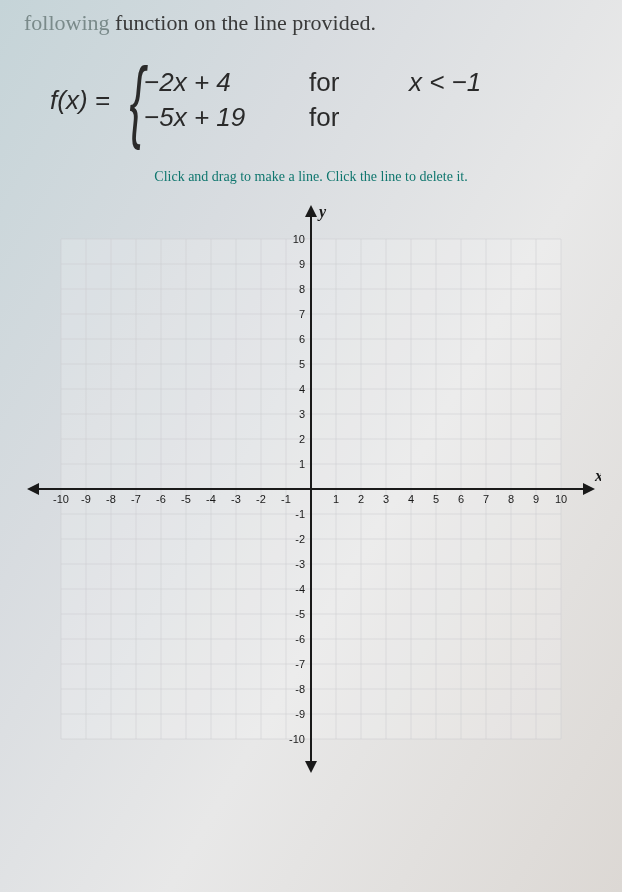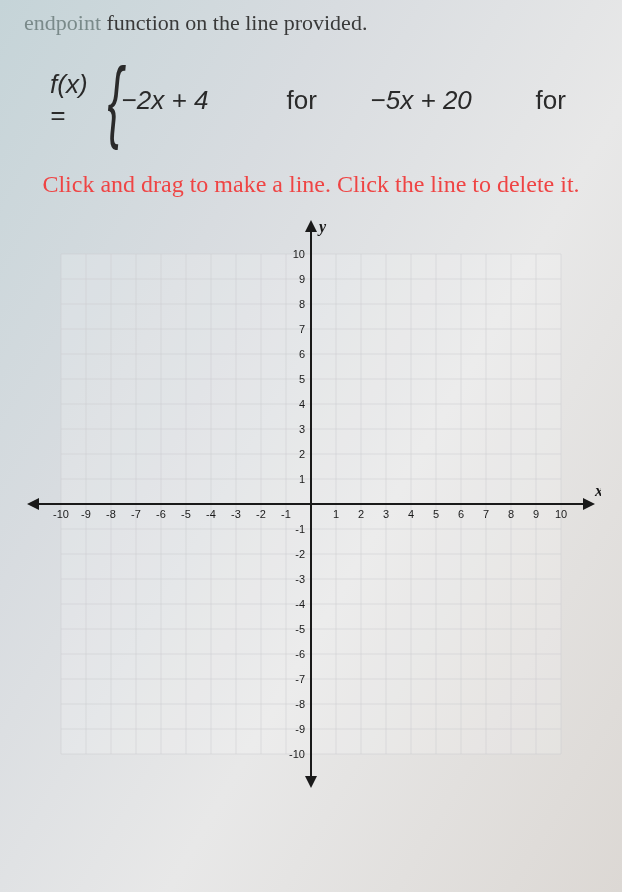--- a/index.html
+++ b/index.html
@@ -29,29 +29,29 @@
       font-family: Liberation Sans, sans-serif;
     }
     .fx { margin-right: 10px; }
     .brace {
       font-size: 90px;
       font-weight: 200;
       line-height: 0.8;
       transform: scaleX(0.5);
       margin: 0 -8px 0 2px;
     }
-    .cases { display: flex; gap: 4px; }
+    .cases { display: flex; flex-direction: column; gap: 4px; }
     .case-row { display: flex; align-items: center; }
     .expr { width: 165px; }
     .for-word { font-style: normal; width: 80px; }
     .cond { width: 110px; margin-left: 20px; }
     .instructions {
       text-align: center;
-      font-size: 24px;
-      color: #ef4444;
+      font-size: 14px;
+      color: #0f766e;
       margin: 18px 20px 12px;
       line-height: 1.5;
     }
     .graph-container {
       position: relative;
       width: 580px;
       height: 580px;
       margin: 6px auto 0;
     }
     svg { display: block; }
@@ -68,33 +68,34 @@
       font-style: italic;
       font-weight: bold;
       font-size: 16px;
       fill: #1a1a1a;
     }
   </style>
 </head>
 <body>
 
 <div class="header-text">
-  <span class="faded-word">endpoint</span><span> function on the line provided.</span>
+  <span class="faded-word">following</span><span> function on the line provided.</span>
 </div>
 
 <div class="equation">
   <span class="fx">f(x) = </span>
   <span class="brace">{</span>
   <div class="cases">
     <div class="case-row">
       <span class="expr">−2x + 4</span>
       <span class="for-word">for</span>
+      <span class="cond">x &lt; −1</span>
     </div>
     <div class="case-row">
-      <span class="expr">−5x + 20</span>
+      <span class="expr">−5x + 19</span>
       <span class="for-word">for</span>
     </div>
   </div>
 </div>
 
 <div class="instructions">
   <div>Click and drag to make a line. Click the line to delete it.</div>
 </div>
 
 <div class="graph-container">

